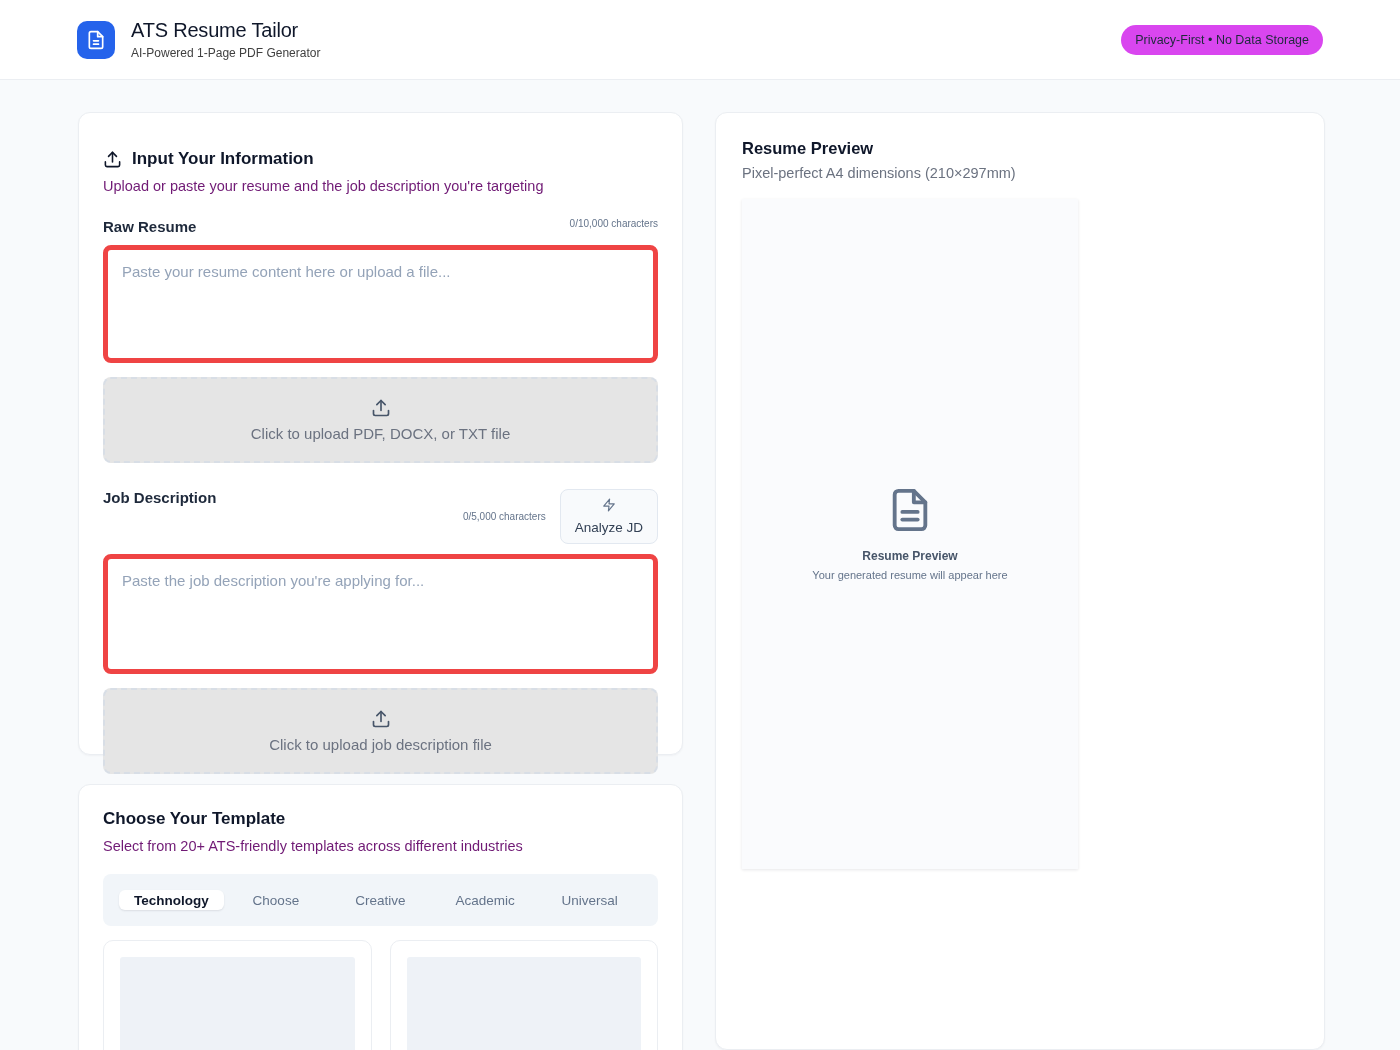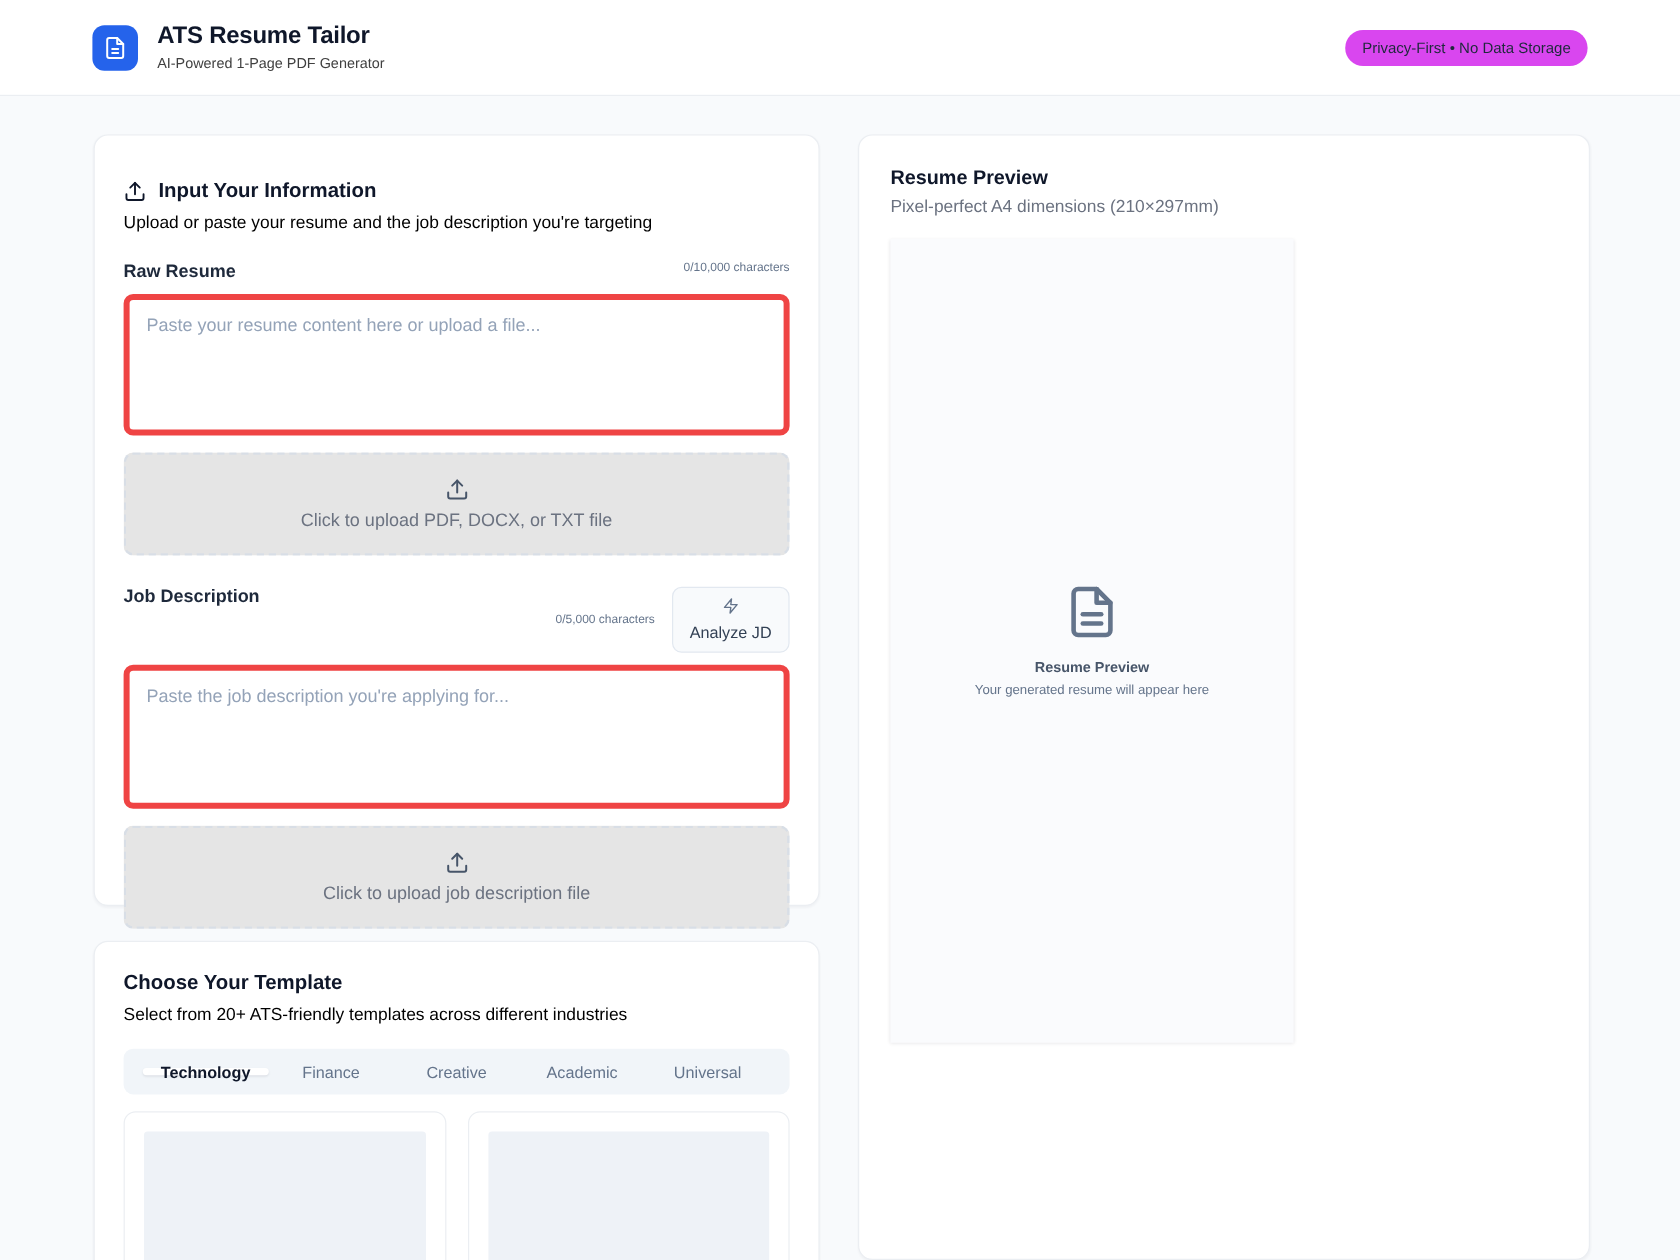--- a/index.html
+++ b/index.html
@@ -23,21 +23,21 @@
   }
   .logo {
     width:38px; height:38px; border-radius:10px;
     background:#2563eb;
     display:flex; align-items:center; justify-content:center;
     margin-right:16px;
     flex:0 0 auto;
   }
   .logo svg { width:20px; height:20px; color:#ffffff; }
   .title-block { display:flex; flex-direction:column; }
-  .app-title { font-size:20px; font-weight:700; color:#0f172a; letter-spacing:-0.2px; }
+  .app-title { font-size:20px; font-weight:400; color:#0f172a; letter-spacing:-0.2px; }
   .app-subtitle { font-size:12px; color:#404040; margin-top:4px; }
   .privacy-badge {
     margin-left:auto;
     background:#d946ef;
     border-radius:999px;
     padding:8px 14px;
     font-size:12.5px; font-weight:400; color:#1e293b;
   }
 
   
@@ -49,21 +49,21 @@
     box-shadow:0 1px 2px rgba(16,24,40,0.04);
     padding:24px;
   }
   .input-card  { left:78px;  top:112px; width:605px; height:643px; }
   .template-card { left:78px; top:784px; width:605px; height:330px; }
   .preview-card { left:715px; top:112px; width:610px; height:938px; padding:26px; }
 
   .card-title-row { display:flex; align-items:flex-end; gap:10px;margin-top:12px; }
   .card-title-row svg { width:19px; height:19px; color:#0f172a; flex:0 0 auto; }
   .card-title { font-size:17px; font-weight:700; color:#0f172a; }
-  .card-subtitle { font-size:14.5px; color:#000000; margin-top:9px; }
+  .card-subtitle { font-size:14.5px; color:#701a75; margin-top:9px; }
 
   
   .field-row {
     display:flex; justify-content:space-between;
     margin-top:24px;
   }
   .field-label { font-size:15px; font-weight:600; color:#1e293b; }
   .char-counter { font-size:10px; color:#64748b; font-weight:400; }
   .field-right { display:flex; align-items:center; gap:14px; }
 
@@ -108,21 +108,21 @@
   }
   .analyze-btn svg { width:14px; height:14px; color:#64748b; }
 
   
   .tabs {
     margin-top:20px;
     background:#f1f5f9;
     border-radius:8px;
     padding:16px;
     display:flex;
-    height:38px;
+    height:52px;
   }
   .tab {
     flex:1;
     display:flex; align-items:center; justify-content:center;
     font-size:13.5px; font-weight:500; color:#64748b;
     border-radius:6px;
     cursor:pointer;
   }
   .tab.active {
     background:#ffffff;
@@ -234,21 +234,21 @@
     <span class="dropzone-text">Click to upload job description file</span>
   </div>
 </section>
 
 <section class="card template-card">
   <div class="card-title">Choose Your Template</div>
   <div class="card-subtitle">Select from 20+ ATS-friendly templates across different industries</div>
 
   <div class="tabs">
     <div class="tab active">Technology</div>
-    <div class="tab">Finance</div>
+    <div class="tab">Choose</div>
     <div class="tab">Creative</div>
     <div class="tab">Academic</div>
     <div class="tab">Universal</div>
   </div>
 
   <div class="template-grid">
     <div class="template-item">
       <div class="template-thumb"></div>
     </div>
     <div class="template-item">

